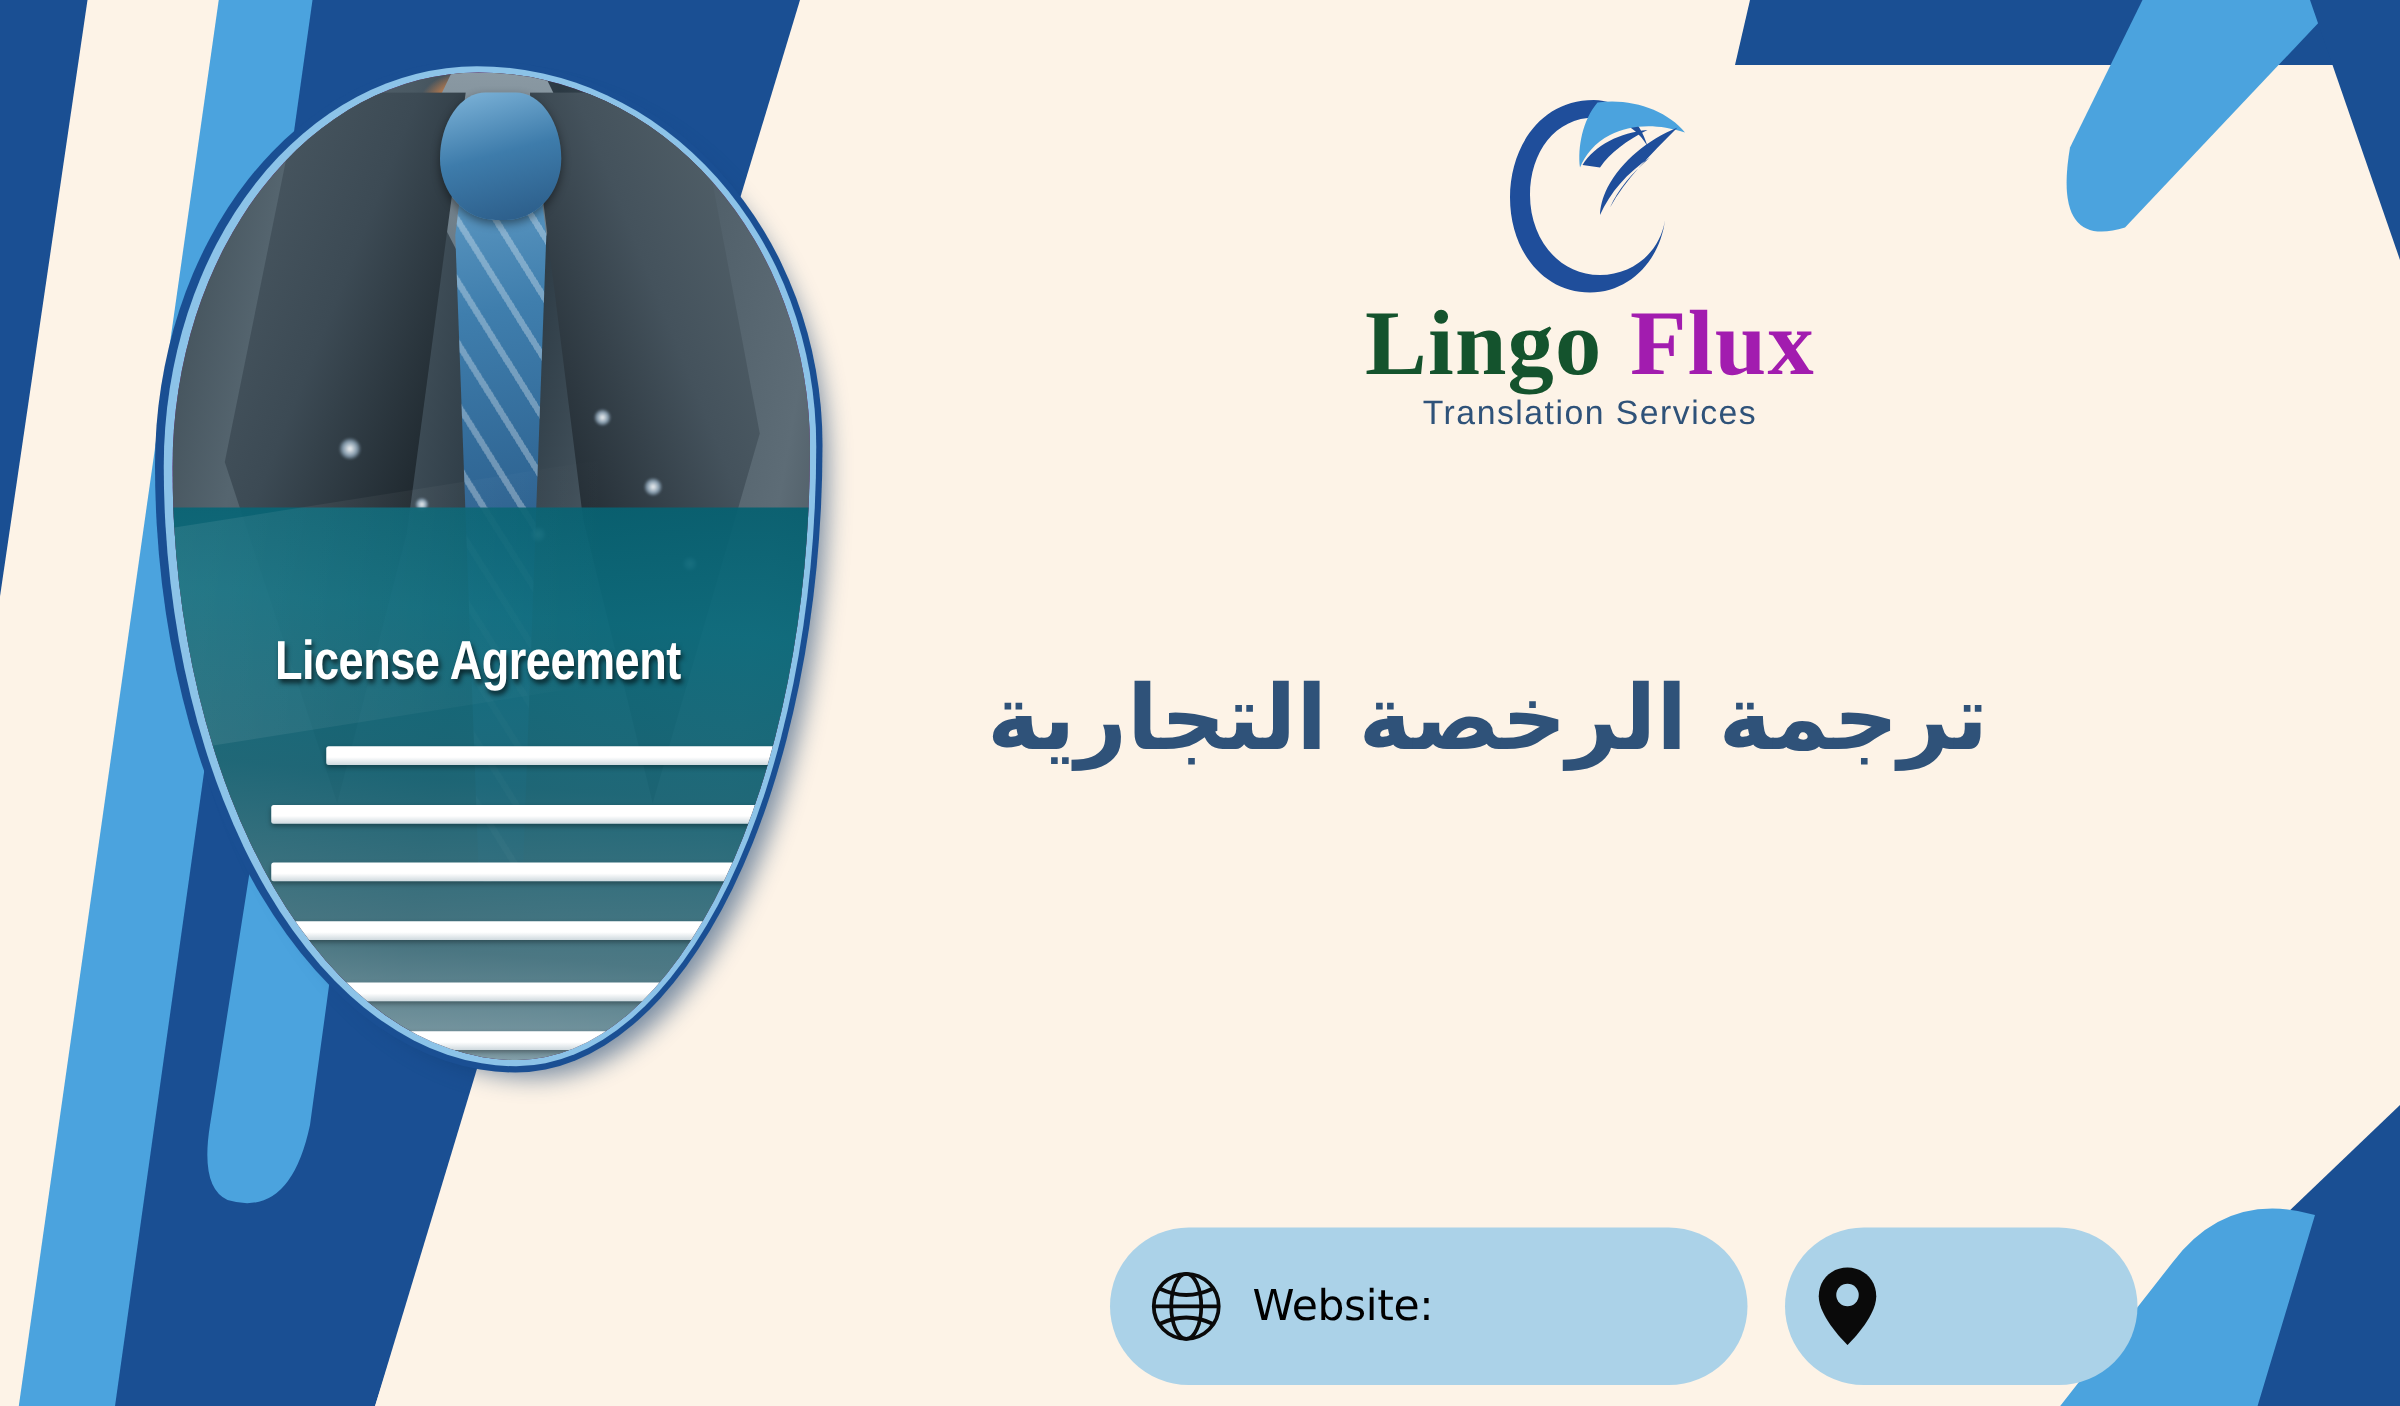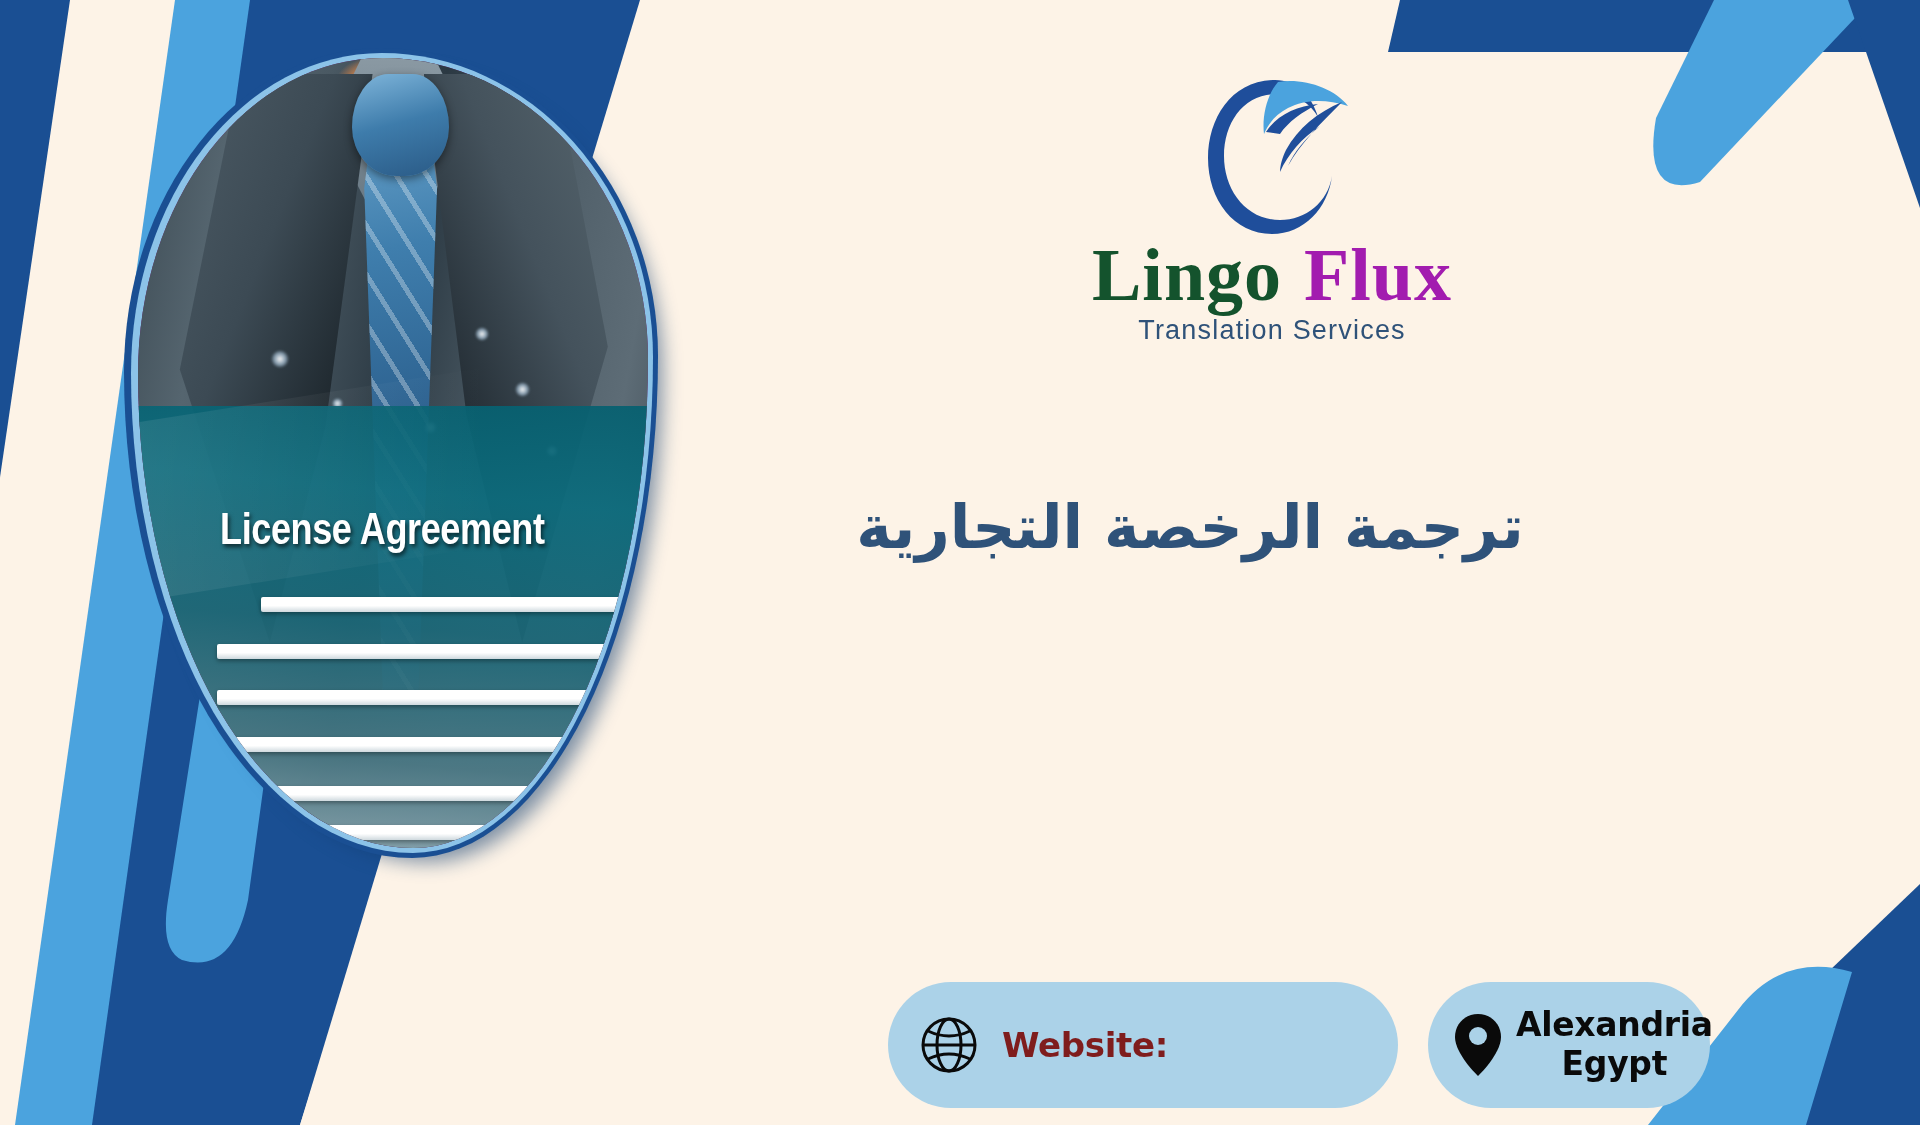--- a/index.html
+++ b/index.html
@@ -205,28 +205,28 @@
     font-family: "Liberation Sans", sans-serif;
     font-size: 27px;
     letter-spacing: 1.2px;
     color: #2F5279;
   }
 
   
   .headline {
     position: absolute;
     left: 760px;
-    top: 492px;
+    top: 532px;
     width: 860px;
     direction: rtl;
     text-align: center;
     color: #2F5279;
     font-family: "DejaVu Sans", sans-serif;
     font-weight: bold;
-    font-size: 60px;
+    font-size: 72px;
     line-height: 1.18;
     letter-spacing: 2px;
   }
   .headline .ln { display: block; white-space: nowrap; }
 
   
   .pill {
     position: absolute;
     background: #ABD2E8;
     border-radius: 999px;
@@ -247,23 +247,23 @@
     top: 982px;
     width: 282px;
     height: 126px;
     padding: 0 20px 0 22px;
     gap: 10px;
   }
   .pill-icon { flex: 0 0 auto; display: block; }
   .pill-text { line-height: 1.14; }
   .pill-label {
     font-family: "DejaVu Sans", sans-serif;
-    font-weight: bold;
+    font-weight: normal;
     font-size: 34px;
-    color: #7f1d1d;
+    color: #000000;
     letter-spacing: -0.3px;
   }
   .pill-value {
     font-family: "Liberation Sans", sans-serif;
     font-size: 39px;
     color: #0a0a0a;
     letter-spacing: -0.6px;
   }
   .loc-text {
     font-family: "DejaVu Sans", sans-serif;
@@ -402,19 +402,15 @@
     <div class="pill-text">
       <div class="pill-label">Website:</div>
     </div>
   </div>
 
   <div class="pill pill-location">
     <svg class="pill-icon" width="56" height="70" viewBox="0 0 56 70">
       <path d="M28 4 C15 4 5 14 5 27 C5 44 28 66 28 66 C28 66 51 44 51 27 C51 14 41 4 28 4 Z" fill="#0a0a0a"></path>
       <circle cx="28" cy="26" r="9" fill="#ABD2E8"></circle>
     </svg>
-    <div class="loc-text">
-      <span>Alexandria</span>
-      <span class="l2">Egypt</span>
-    </div>
   </div>
 
 </div>
 
 </body></html>

